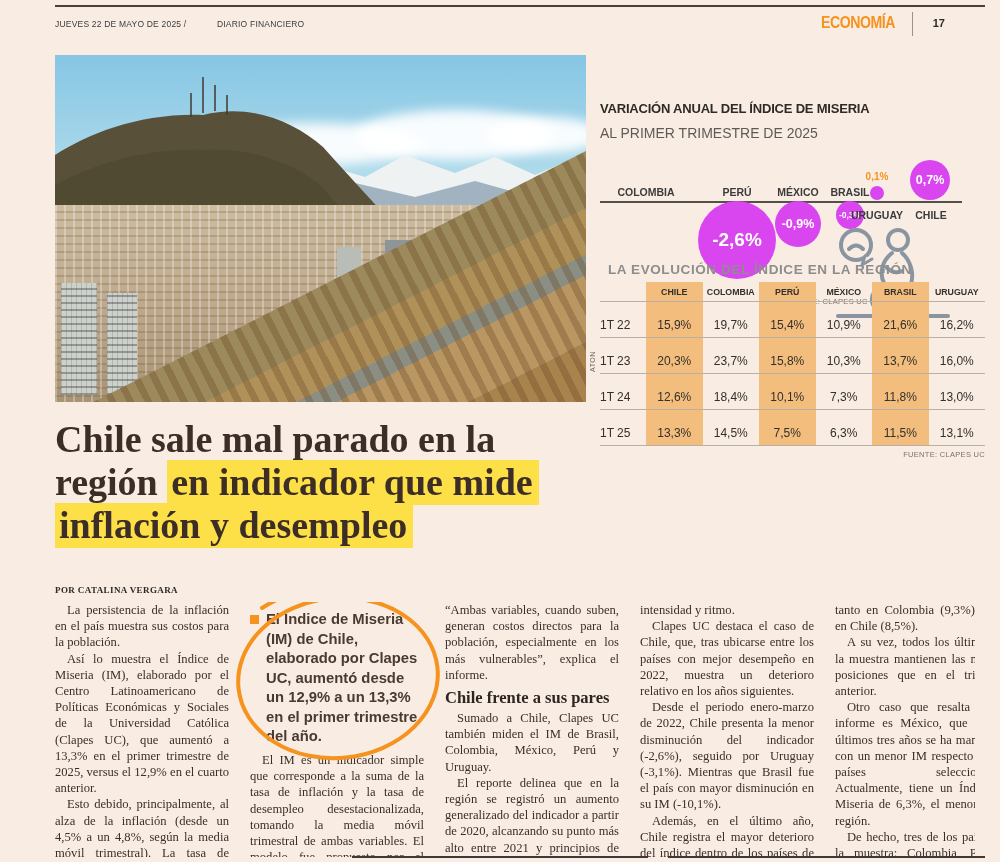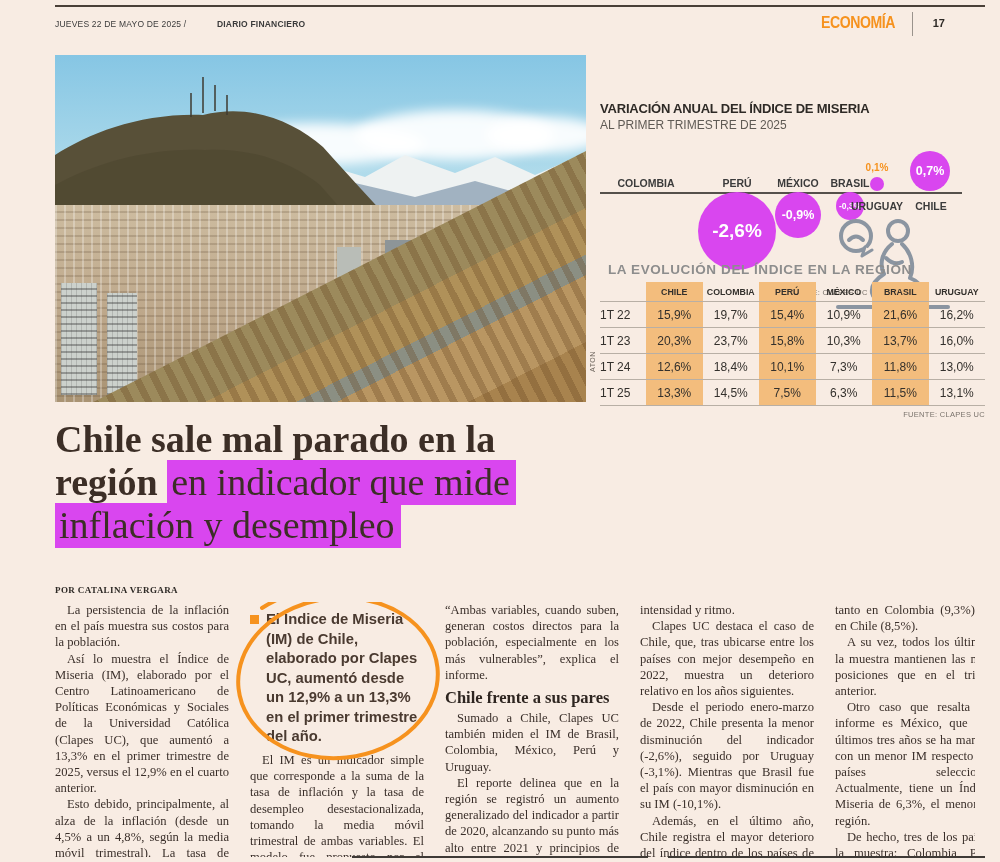--- a/index.html
+++ b/index.html
@@ -4,21 +4,21 @@
 <style>
   * { margin:0; padding:0; box-sizing:border-box; }
   html,body { width:1000px; }
   body { font-family:"Liberation Sans", sans-serif; background:#f8ece3; color:#3a2f2a; }
   .page { position:relative; width:1000px; height:862px; background:#f8ece3; overflow:hidden; }
 
   
   .top-rule { position:absolute; left:55px; right:15px; top:5px; height:2px; background:#4a4038; }
   .masthead { position:absolute; left:55px; right:15px; top:14px; height:24px; }
   .date-line { position:absolute; left:0; top:5px; font-size:8.5px; color:#3b3b3b; letter-spacing:.2px; }
-  .date-line b { font-weight:bold;padding-left:28px; }
+  .date-line b { font-weight:normal;padding-left:28px; }
   .section-label { position:absolute; right:90px; top:0; font-size:16px; font-weight:bold; color:#f6921e;
                    letter-spacing:-.5px; transform:scaleX(.88); transform-origin:right; }
   .page-num-sep { position:absolute; right:72px; top:-2px; width:1px; height:24px; background:#9a938c; }
   .page-num { position:absolute; right:40px; top:3px; font-size:11px; font-weight:bold; color:#2e2a26; }
 
   
   .photo { position:absolute; left:55px; top:55px; width:531px; height:347px; overflow:hidden; background:#bfe0ec; }
   .sky { position:absolute; inset:0; background:linear-gradient(180deg,#86c6e4 0%,#a9d8ea 30%,#cfe9ef 55%,#e2eee8 70%); }
   .cloud { position:absolute; background:rgba(255,255,255,.92); border-radius:50%; filter:blur(6px); }
   .c1 { left:150px; top:68px; width:220px; height:42px; }
@@ -46,21 +46,21 @@
   .valley { position:absolute; right:-120px; bottom:-95px; width:640px; height:230px; transform:rotate(-27deg);
             background:
               repeating-linear-gradient(90deg, rgba(100,66,30,.30) 0 7px, transparent 7px 16px),
               linear-gradient(0deg,#a8834e 0 26%, #b99662 26% 52%, #8b8f83 52% 60%, #b09159 60% 78%, #9c8a5c 78% 100%); }
   .photo-credit { position:absolute; left:589px; top:372px; font-size:7px; color:#6e665e; letter-spacing:.5px;
                   transform:rotate(-90deg); transform-origin:left top; }
 
   
   .chart { position:absolute; left:600px; top:63px; width:385px; }
   .chart-title { font-size:13px; font-weight:bold; color:#2e2a26; letter-spacing:-.2px;margin-top:38px; }
-  .chart-sub { font-size:12px; color:#5f5a54; margin-top:2px; }
+  .chart-sub { font-size:14px; color:#5f5a54; margin-top:9px; }
   .bubbles { position:relative; height:185px; margin-top:4px; }
   .baseline { position:absolute; left:0; top:56px; width:362px; height:2px; background:#55504b; }
   .cat-label { position:absolute; top:41px; font-size:10.5px; font-weight:bold; color:#3b3b3b; text-align:center; }
   .bubble { position:absolute; background:#d946ef; border-radius:50%; color:#fff; font-weight:bold;
             display:flex; align-items:center; justify-content:center; }
   .bub-colombia { left:-2px; top:56px; width:94px; height:94px; font-size:21px; }
   .bub-peru     { left:98px; top:56px; width:78px; height:78px; font-size:19px; }
   .bub-mexico   { left:175px; top:56px; width:46px; height:46px; font-size:12.5px; }
   .bub-brasil   { left:236px; top:56px; width:28px; height:28px; font-size:8.5px; }
   .bub-uruguay  { left:270px; top:41px; width:14px; height:14px; }
@@ -68,33 +68,33 @@
   .val-uruguay  { position:absolute; left:252px; top:26px; width:50px; text-align:center;
                   color:#f6921e; font-size:10px; font-weight:bold; }
   .under-label { position:absolute; top:64px; font-size:10.5px; font-weight:bold; color:#3b3b3b; text-align:center; }
   .chart-source { position:absolute; left:186px; top:152px; font-size:7.5px; color:#7a736c; letter-spacing:.3px; }
   .misery-icon { position:absolute; left:232px; top:78px; }
 
   
   .evo-table { position:absolute; left:600px; top:262px; width:385px; }
   .evo-title { font-size:13.5px; font-weight:bold; color:#8d8d8d; letter-spacing:.6px; margin-bottom:5px;margin-left:8px; }
   .tgrid { display:grid; grid-template-columns:46px repeat(6,1fr); }
-  .tcell { font-size:12px; color:#33302c; text-align:center; padding:6px 0 5px; }
+  .tcell { font-size:12px; color:#33302c; text-align:center; padding:16px 0 5px; }
   .thead .tcell { font-size:8.8px; font-weight:bold; padding:5px 0 4px; }
   .trow { display:contents; }
   .trow .tcell { border-top:1px solid #b8afa5; }
   .trow .rlabel { text-align:left; font-size:12px; }
   .tlast .tcell { border-bottom:1px solid #b8afa5; }
   .stripe { background:#f3bd7d; }
   .table-source { text-align:right; font-size:7.5px; color:#7a736c; margin-top:4px; letter-spacing:.3px; }
 
   
   .headline { position:absolute; left:55px; top:418px; width:560px;
               font-family:"Liberation Serif", serif; font-size:38px; line-height:43px; color:#3c2e26; }
-  .headline .mark { background:#d946ef; font-weight:normal; padding:1px 6px 2px 4px; }
+  .headline .mark { background:#fde047; font-weight:bold; padding:1px 6px 2px 4px; }
 
   
   .byline { position:absolute; left:55px; top:585px; font-size:9px; font-weight:bold; color:#2e2a26; letter-spacing:.4px;font-family:Liberation Serif, serif; }
   .cols { position:absolute; left:55px; top:602px; width:920px; height:255px; display:flex; gap:21px; overflow:hidden;justify-content:space-between; }
   .col { width:174px; flex:0 0 174px; font-family:"Liberation Serif", serif; font-size:12.6px;
          line-height:16.2px; text-align:justify; color:#3a2f2a; }
   .col p { text-indent:12px; }
   .col p.noindent { text-indent:0; }
   .subhead { font-family:"Liberation Serif", serif; font-weight:bold; font-size:16.5px; line-height:20px;
              margin:5px 0 2px; text-align:left; color:#2e2520; }

